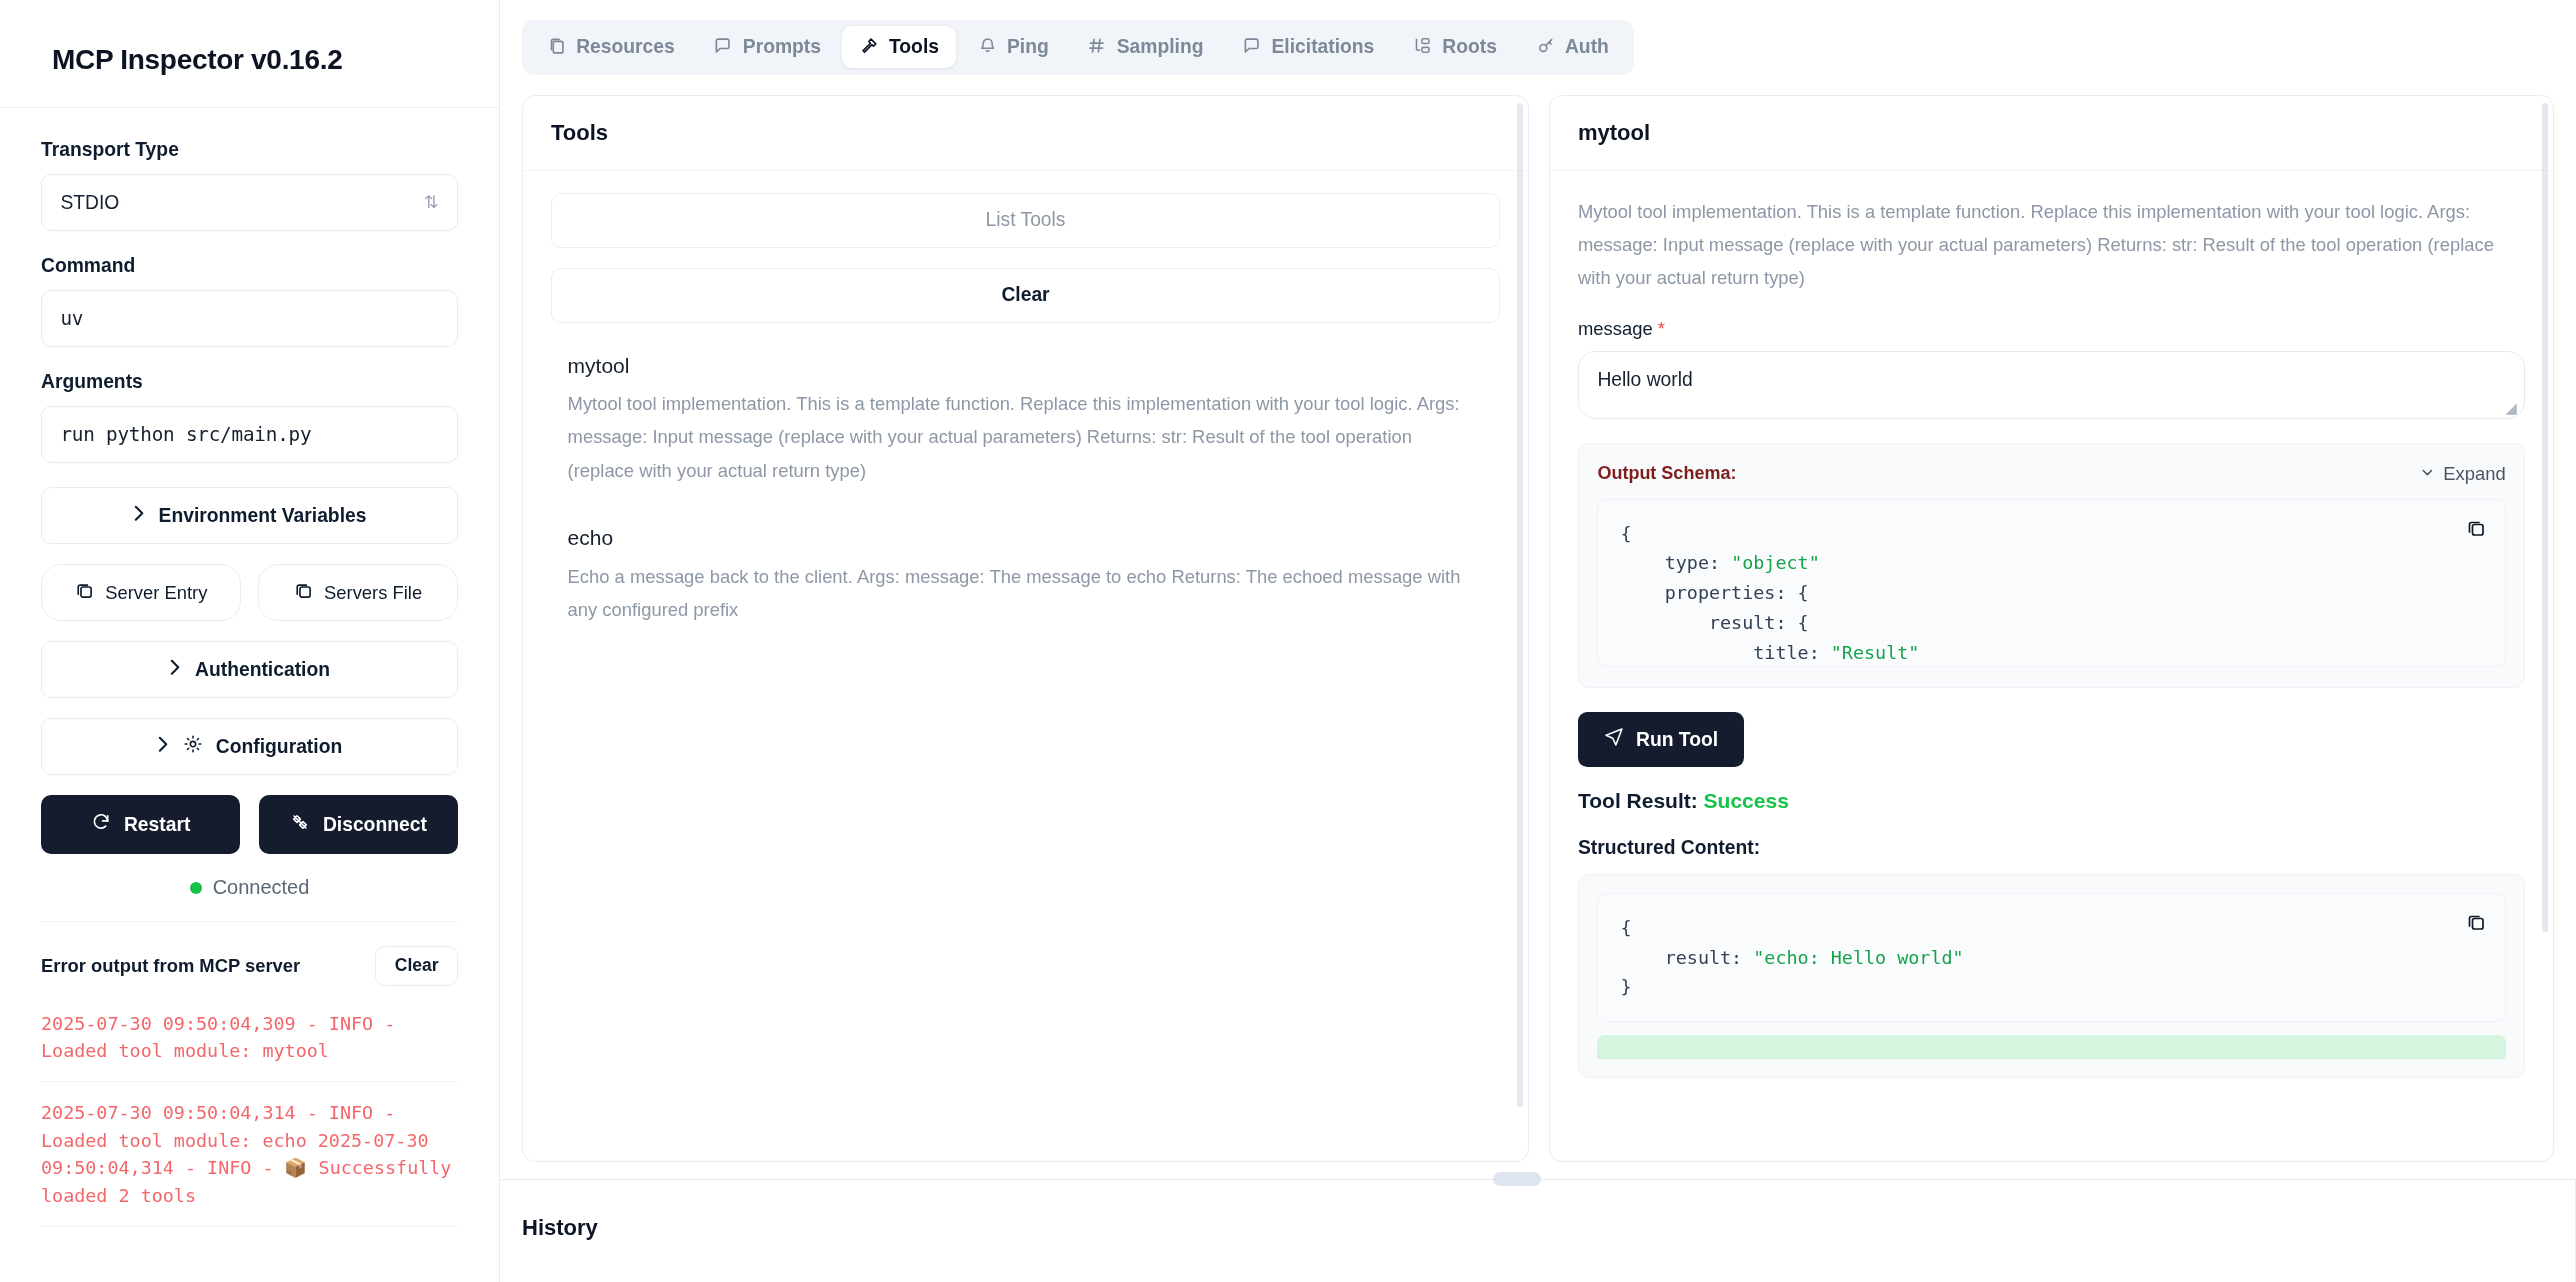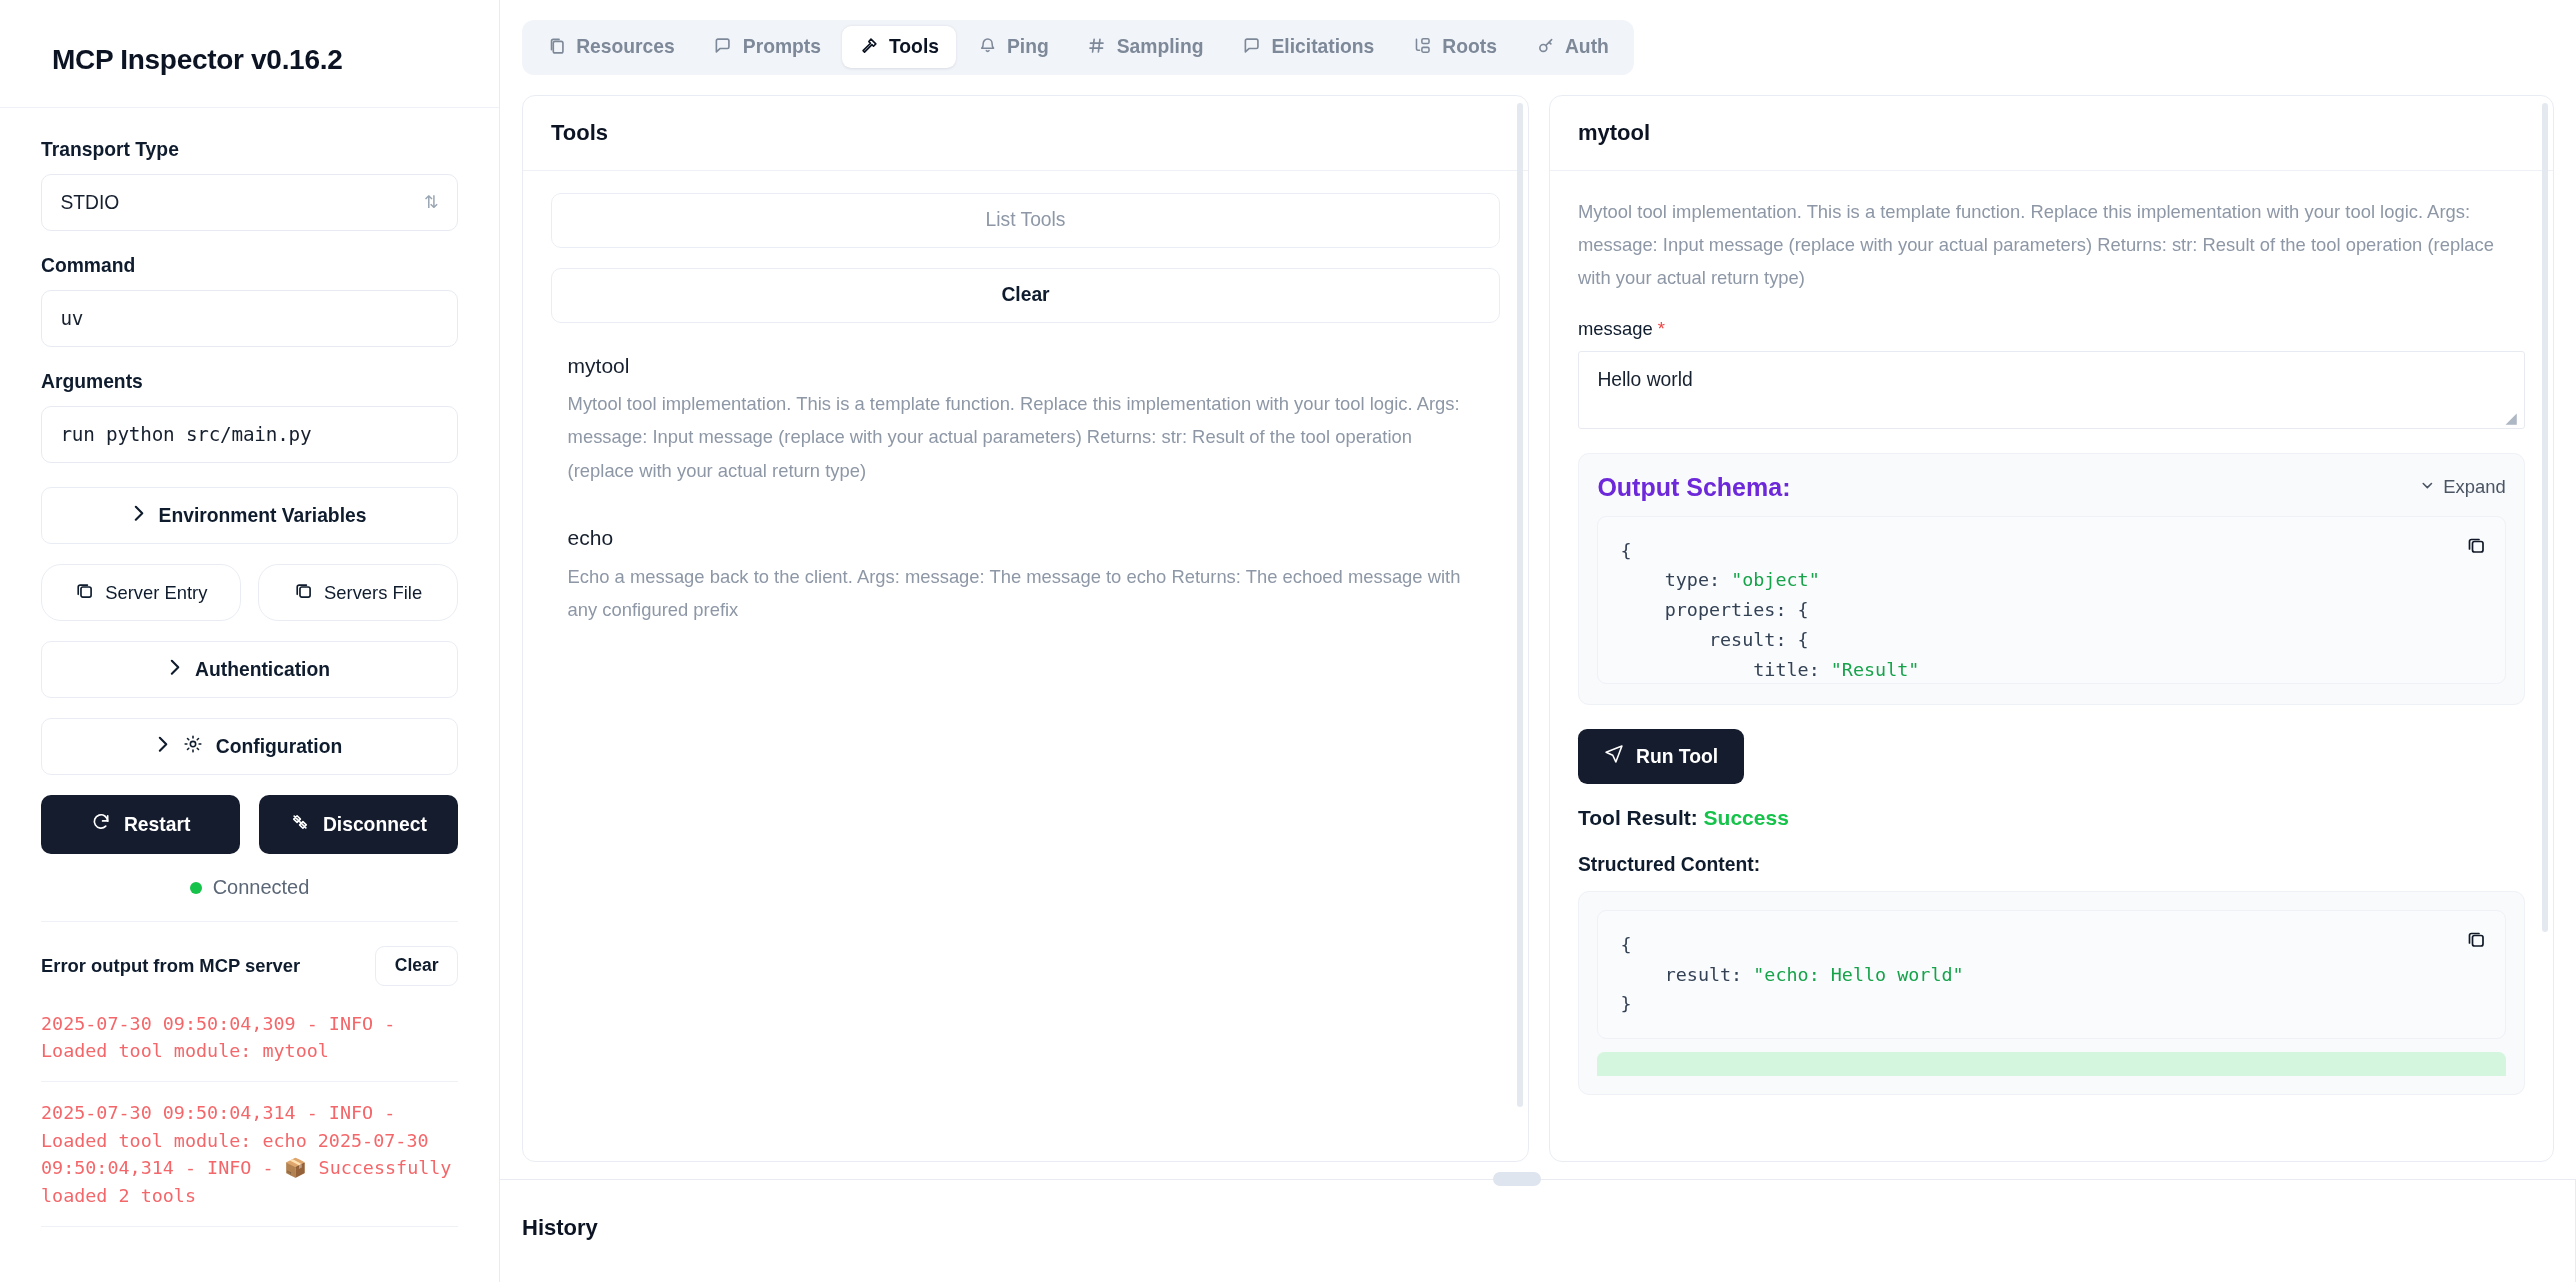--- a/index.html
+++ b/index.html
@@ -135,36 +135,36 @@
   .tool-item { padding: 11px 16.6px 28px 16.6px; }
   .tool-name { font-size: 21px; color: #17202f; margin-bottom: 9.2px; }
   .tool-desc { font-size: 18.4px; line-height: 1.82; color: #8d97a6; max-width: 912px; }
 
   
   .rp-body { padding: 24px 28px 0 28px; overflow: hidden; flex: 1; min-height: 0; }
   .rp-desc { font-size: 18.4px; line-height: 1.8; color: #8d97a6; margin-bottom: 24px; }
   .req-label { font-size: 18.4px; color: #0f1c2e; margin-bottom: 11px; }
   .req-star { color: #ef4444; font-size: 18.4px; }
   .textarea {
-    width: 100%; height: 78px;
-    border: 1.8px solid #e7ebf1; border-radius: 3px; background: #fff;
+    width: 100%; height: 68px;
+    border: 1.8px solid #e7ebf1; border-radius: 17px; background: #fff;
     padding: 16.6px 18.4px; font-size: 19.3px; color: #16202f;
     position: relative;
     margin-bottom: 24px;
   }
   .resize-grip {
     position: absolute; right: 5.5px; bottom: 4.6px; width: 13px; height: 13px;
     color: #aeb7c4; font-size: 14.7px; line-height: 1;
   }
   .schema-card {
     background: #f8fafc; border: 1.8px solid #eef1f6; border-radius: 11px;
     padding: 18.4px 18.4px 20px 18.4px; margin-bottom: 24px;
   }
   .schema-head { display: flex; align-items: center; justify-content: space-between; margin-bottom: 14.7px; }
-  .schema-title { font-size: 25px; font-weight: 700; color: #6d28d9; }
+  .schema-title { font-size: 18px; font-weight: 700; color: #7f1d1d; }
   .expand-btn { display: flex; gap: 9px; font-size: 18.4px; color: #4b5563; }
   .code-box {
     background: #f9fbfd; border: 1.8px solid #eef1f6; border-radius: 9.2px;
     padding: 18.4px 22px; position: relative; overflow: hidden;
     font-family: "DejaVu Sans Mono", monospace; font-size: 18.4px; line-height: 1.62;
     color: #334155;
   }
   .code-box.h-short { height: 168px; }
   .copy-icon { position: absolute; top: 16.6px; right: 18.4px; color: #111827; }
   .ind { display: block; white-space: pre; }

